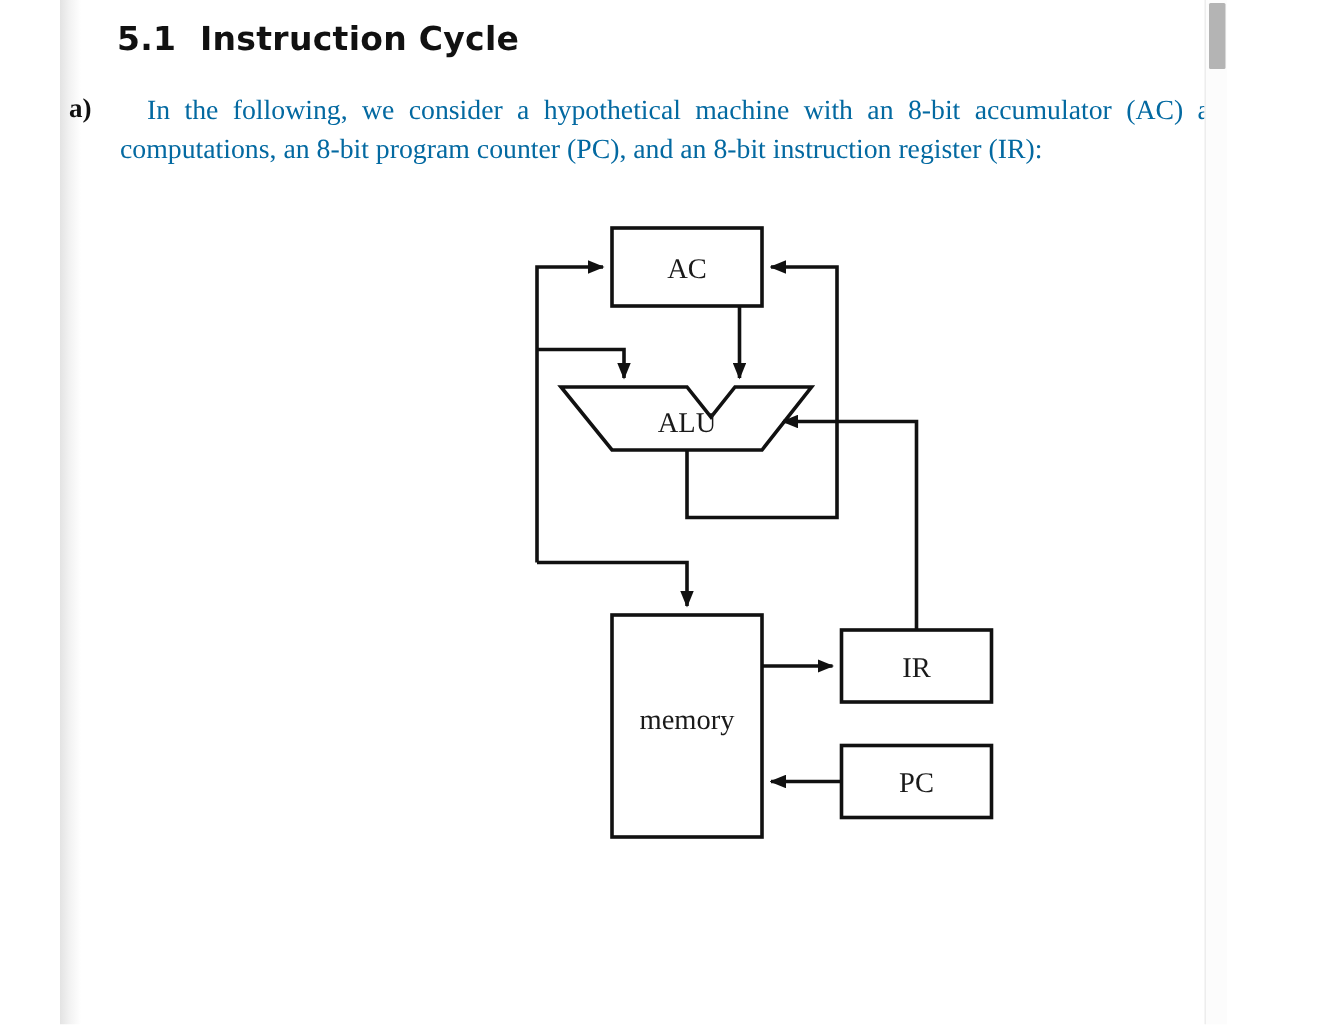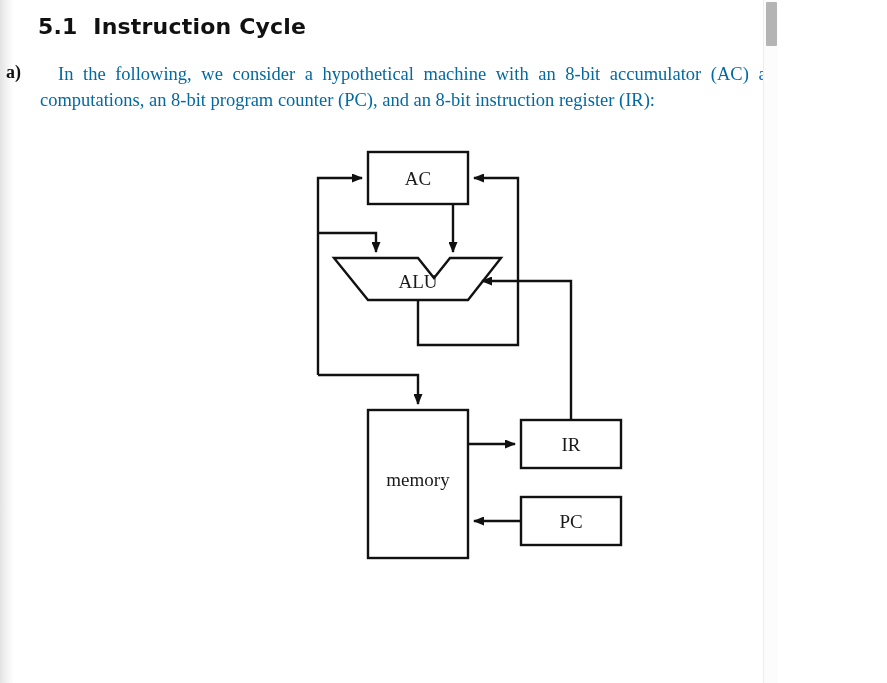--- a/index.html
+++ b/index.html
@@ -15,20 +15,21 @@
     font-family: "Liberation Serif", serif;
     color: #1a1a1a;
   }
 
   .page {
     position: relative;
     width: 778px;
     height: 683px;
     background: #ffffff;
     overflow: hidden;
+    margin-left: 40px;
   }
 
   
   .page-shadow-left {
     position: absolute;
     top: 0; left: 0;
     width: 14px; height: 683px;
     background: linear-gradient(to right, #e3e3e3 0%, #f2f2f2 45%, #ffffff 100%);
     pointer-events: none;
   }

